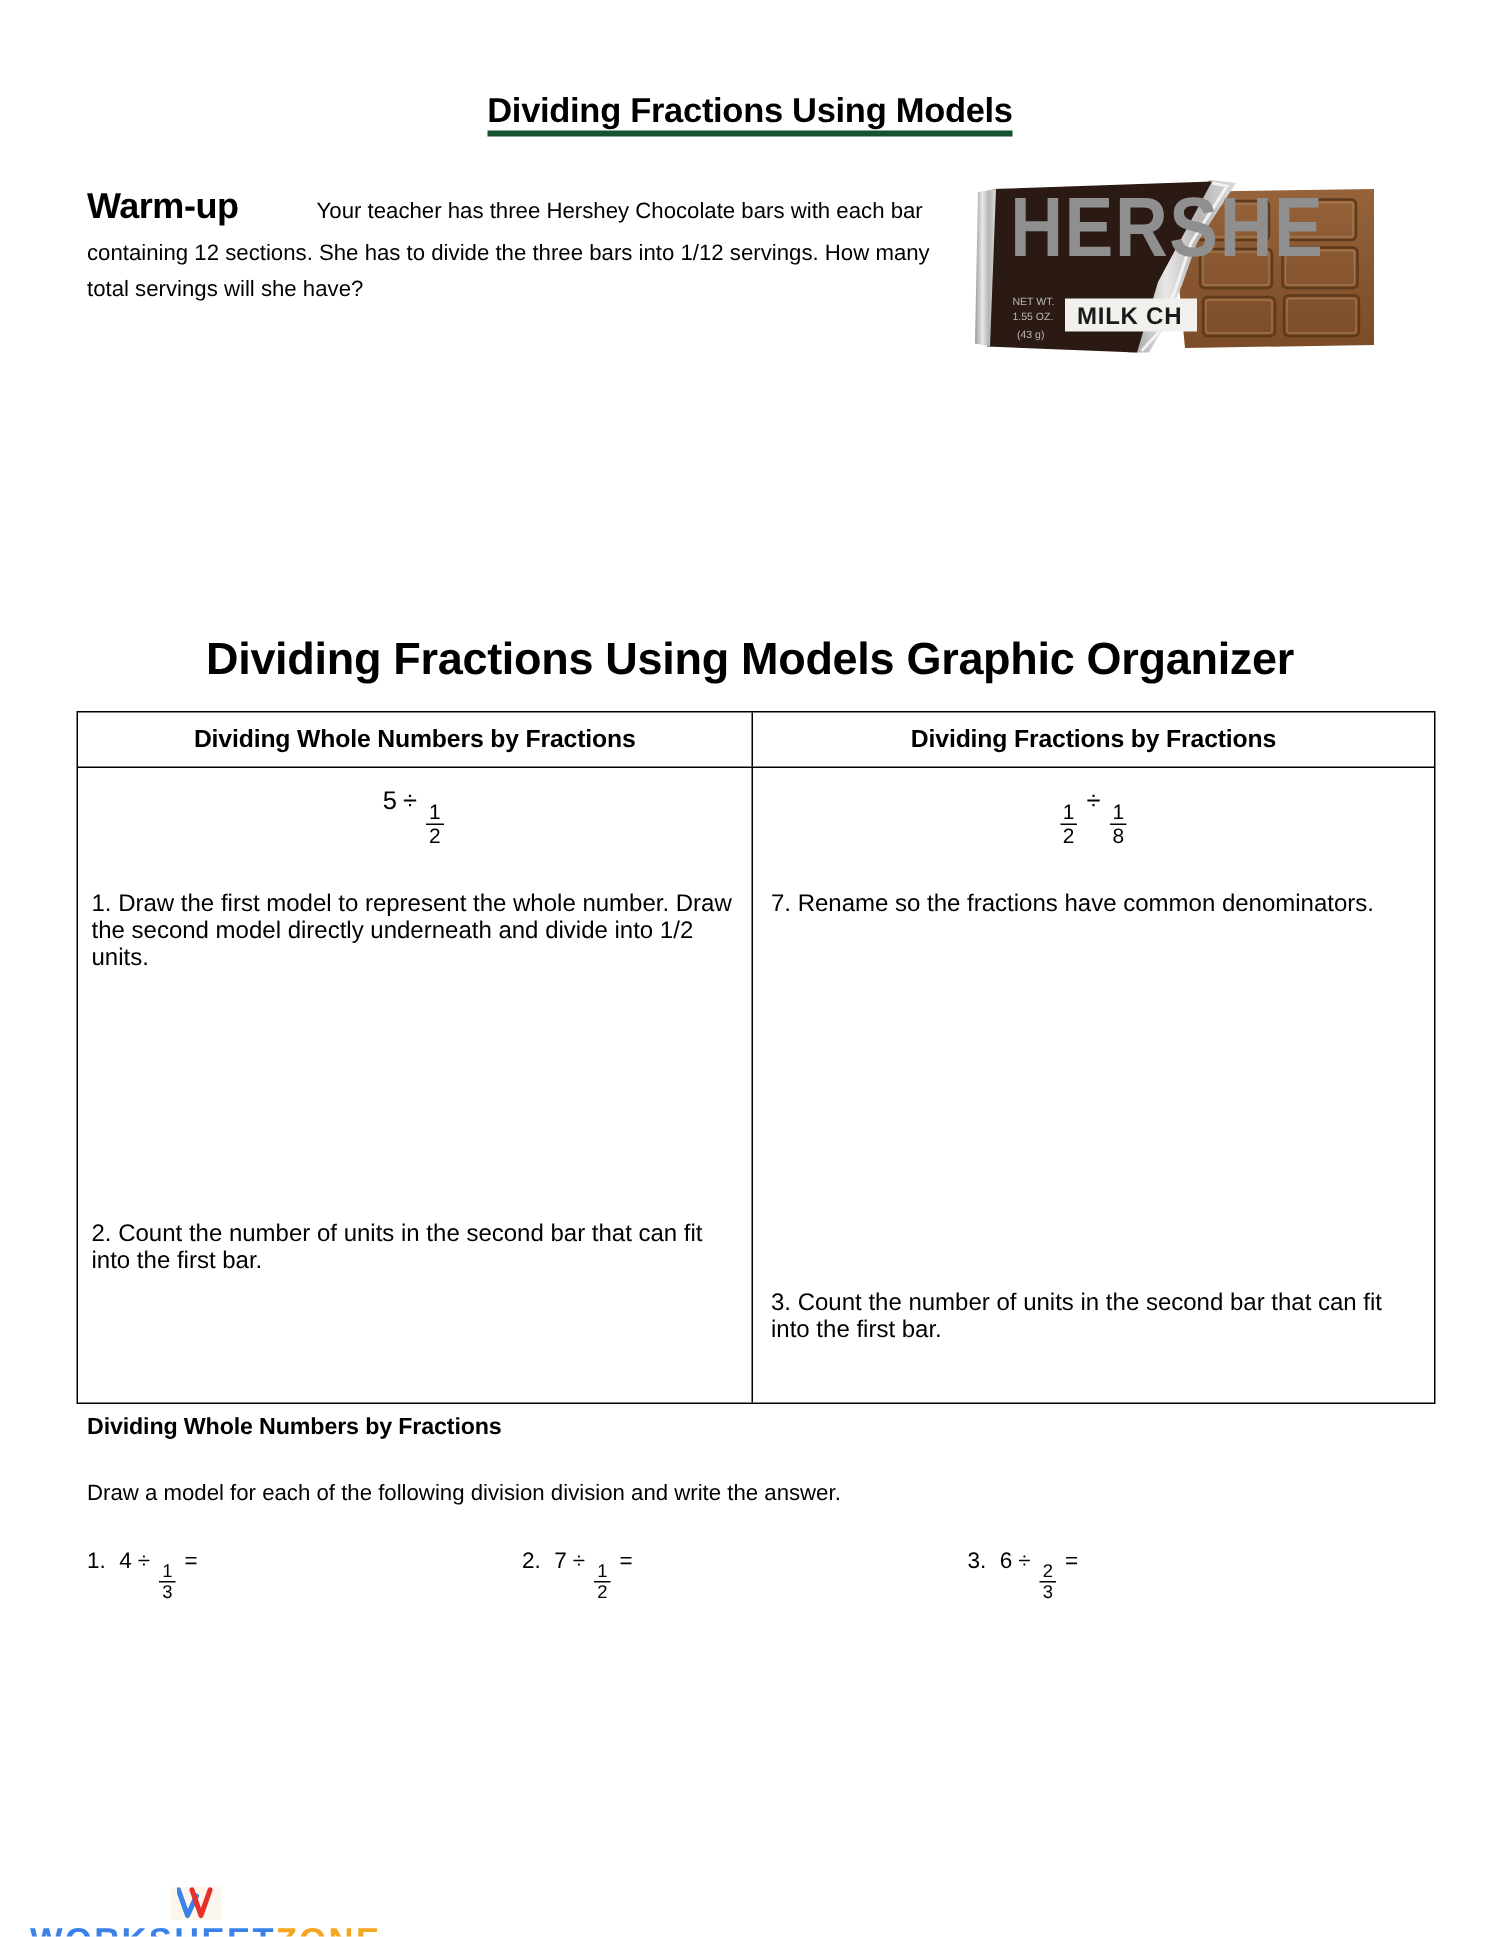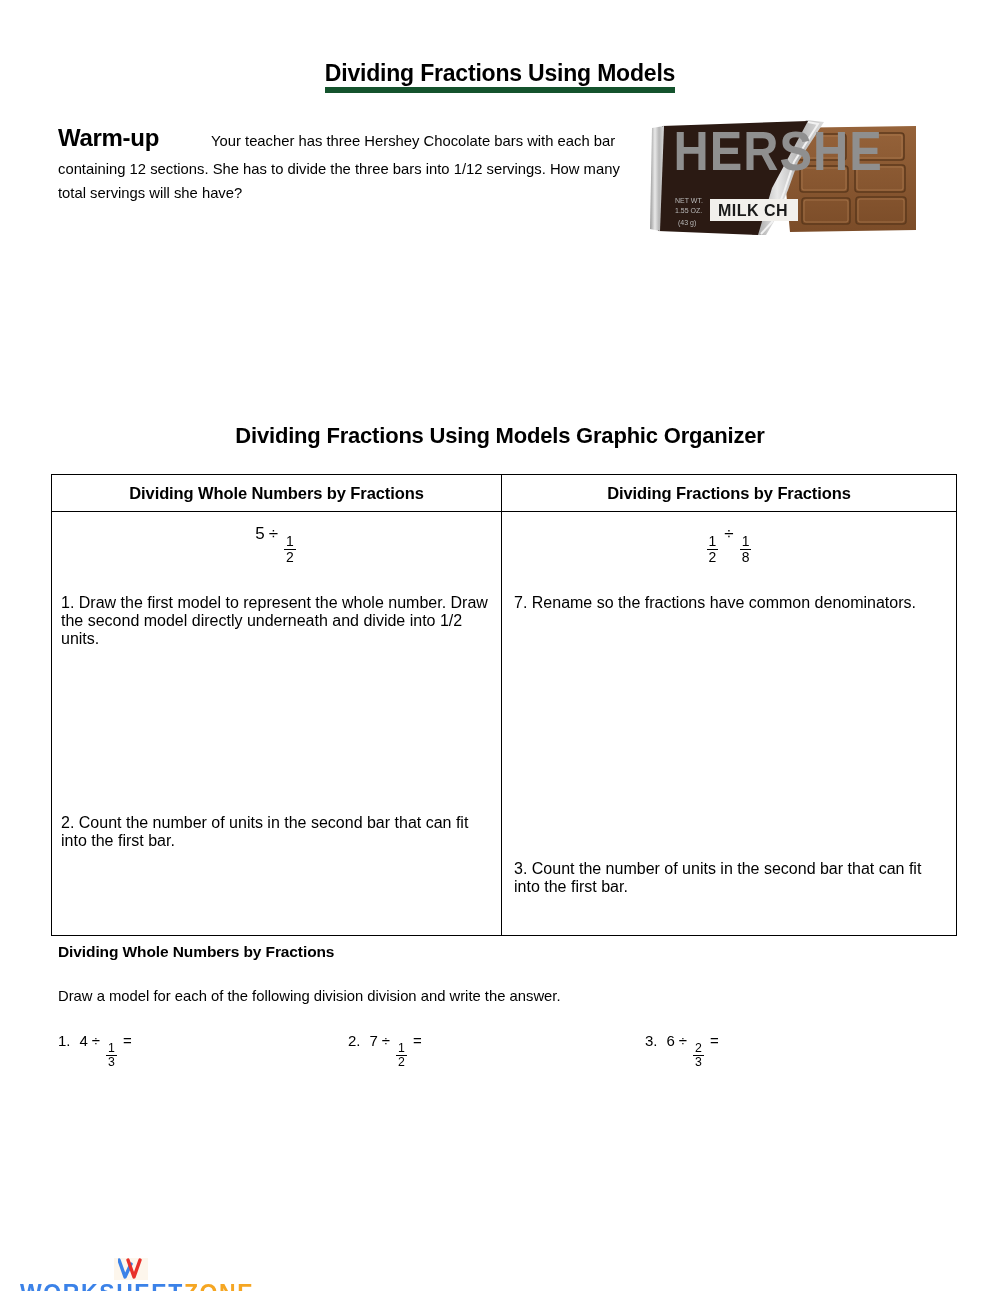--- a/index.html
+++ b/index.html
@@ -19,21 +19,21 @@
     position: absolute;
     top: 60px;
     left: 0;
     width: 1000px;
     text-align: center;
     font-size: 23px;
     font-weight: bold;
     letter-spacing: -0.2px;
   }
   .page-title span {
-    border-bottom: 6px solid #14532d;
+    border-bottom: 4px solid #14532d;
     padding-bottom: 1px;
   }
 
   
   .warmup {
     position: absolute;
     top: 119px;
     left: 58px;
     width: 570px;
     font-size: 14.8px;
@@ -57,21 +57,21 @@
   }
   .candy svg { display: block; width: 272px; height: 119px; }
 
   
   .section-heading {
     position: absolute;
     top: 423px;
     left: 0;
     width: 1000px;
     text-align: center;
-    font-size: 22px;
+    font-size: 30px;
     font-weight: bold;
     letter-spacing: -0.2px;
   }
 
   
   .organizer {
     position: absolute;
     top: 474px;
     left: 51px;
     width: 906px;

